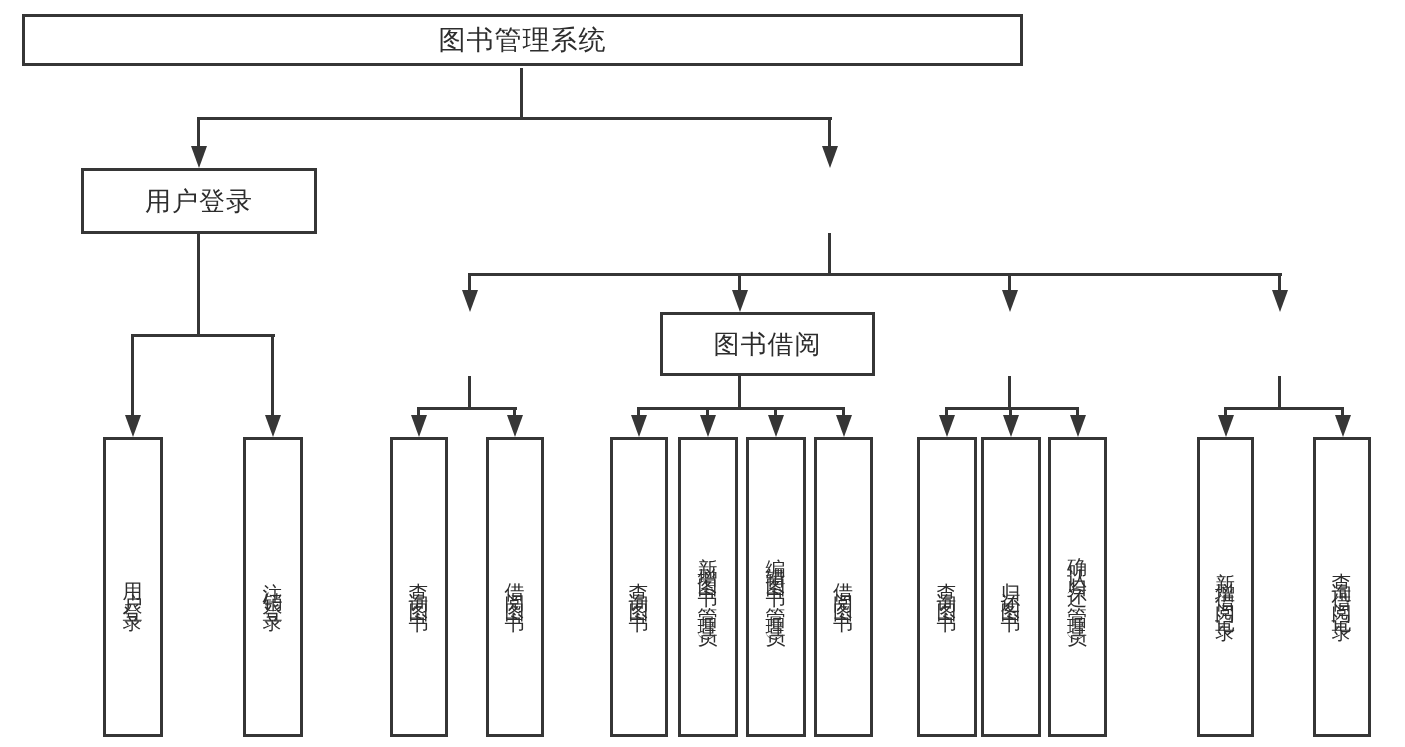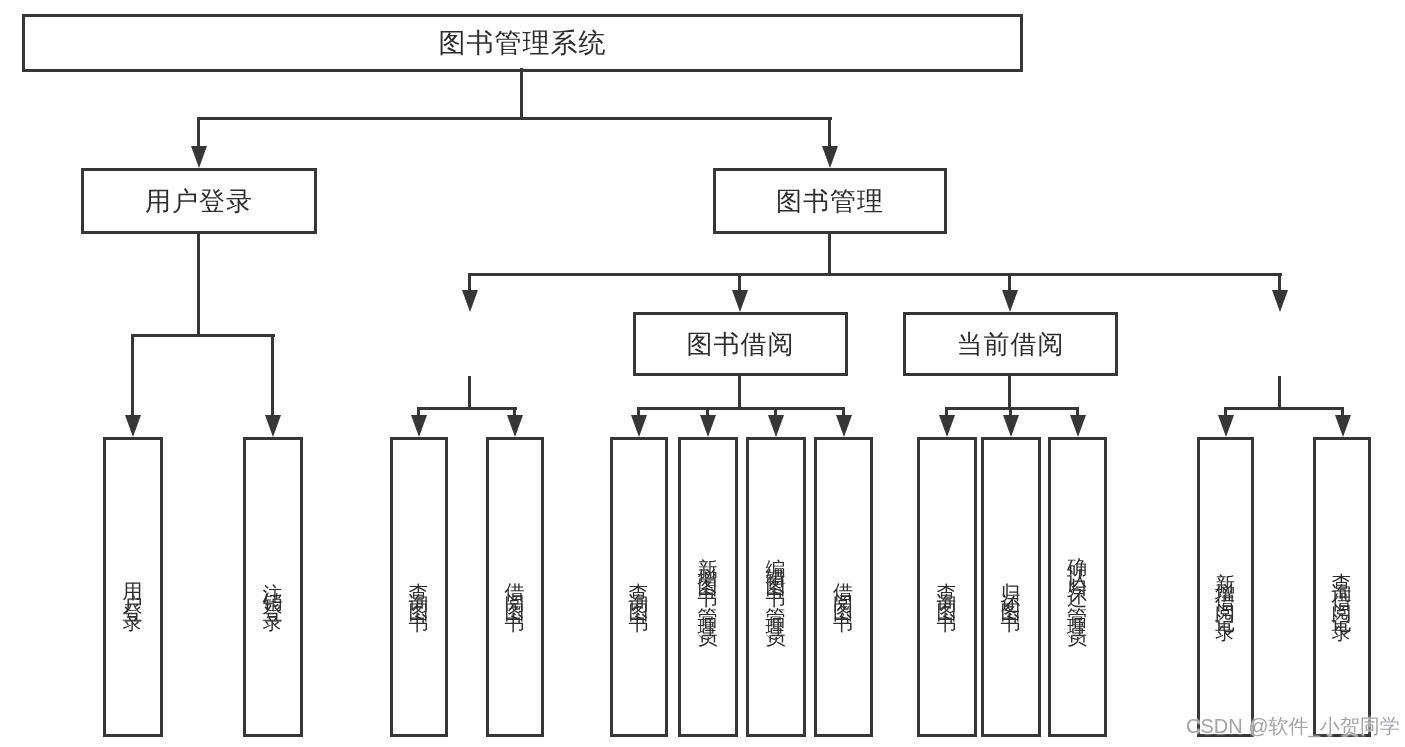--- a/index.html
+++ b/index.html
@@ -35,36 +35,30 @@
     position:absolute;left:1186px;top:713px;font-size:20px;
     color:var(--wm);white-space:nowrap;
     text-shadow:0 0 3px #fff,1px 1px 2px #fff;
   }
 </style>
 </head>
 <body>
 
 <div class="canvas">
 
-  <div class="box h root" style="left:22px;top:14px;width:1001px;height:58px">
+  <div class="box h root" style="left:22px;top:14px;width:1001px;height:52px">
     <span>图书管理系统</span>
   </div>
 
   <div class="box h" style="left:81px;top:168px;width:236px;height:66px">
     <span>用户登录</span>
   </div>
-  <div class="box h" style="left:713px;top:168px;width:234px;height:66px">
-    <span>图书管理</span>
-  </div>
 
-  <div class="box h" style="left:633px;top:312px;width:215px;height:64px">
+  <div class="box h" style="left:660px;top:312px;width:215px;height:64px">
     <span>图书借阅</span>
-  </div>
-  <div class="box h" style="left:903px;top:312px;width:215px;height:64px">
-    <span>当前借阅</span>
   </div>
 
   <div class="box" style="left:103px;top:437px;width:60px;height:300px">
     <span class="vtext">用户登录</span>
   </div>
   <div class="box" style="left:243px;top:437px;width:60px;height:300px">
     <span class="vtext">注销登录</span>
   </div>
 
   <div class="box" style="left:390px;top:437px;width:58px;height:300px">
@@ -156,15 +150,14 @@
   <div class="vline" style="left:1076px;top:407px;height:10px"></div>
   <div class="ahead" style="left:1070px;top:415px"></div>
 
   <div class="vline" style="left:1278px;top:376px;height:33px"></div>
   <div class="hline" style="left:1224px;top:407px;width:120px"></div>
   <div class="vline" style="left:1224px;top:407px;height:10px"></div>
   <div class="ahead" style="left:1218px;top:415px"></div>
   <div class="vline" style="left:1341px;top:407px;height:10px"></div>
   <div class="ahead" style="left:1335px;top:415px"></div>
 
-  <div class="watermark">CSDN @软件_小贺同学</div>
 
 </div>
 
 </body></html>

